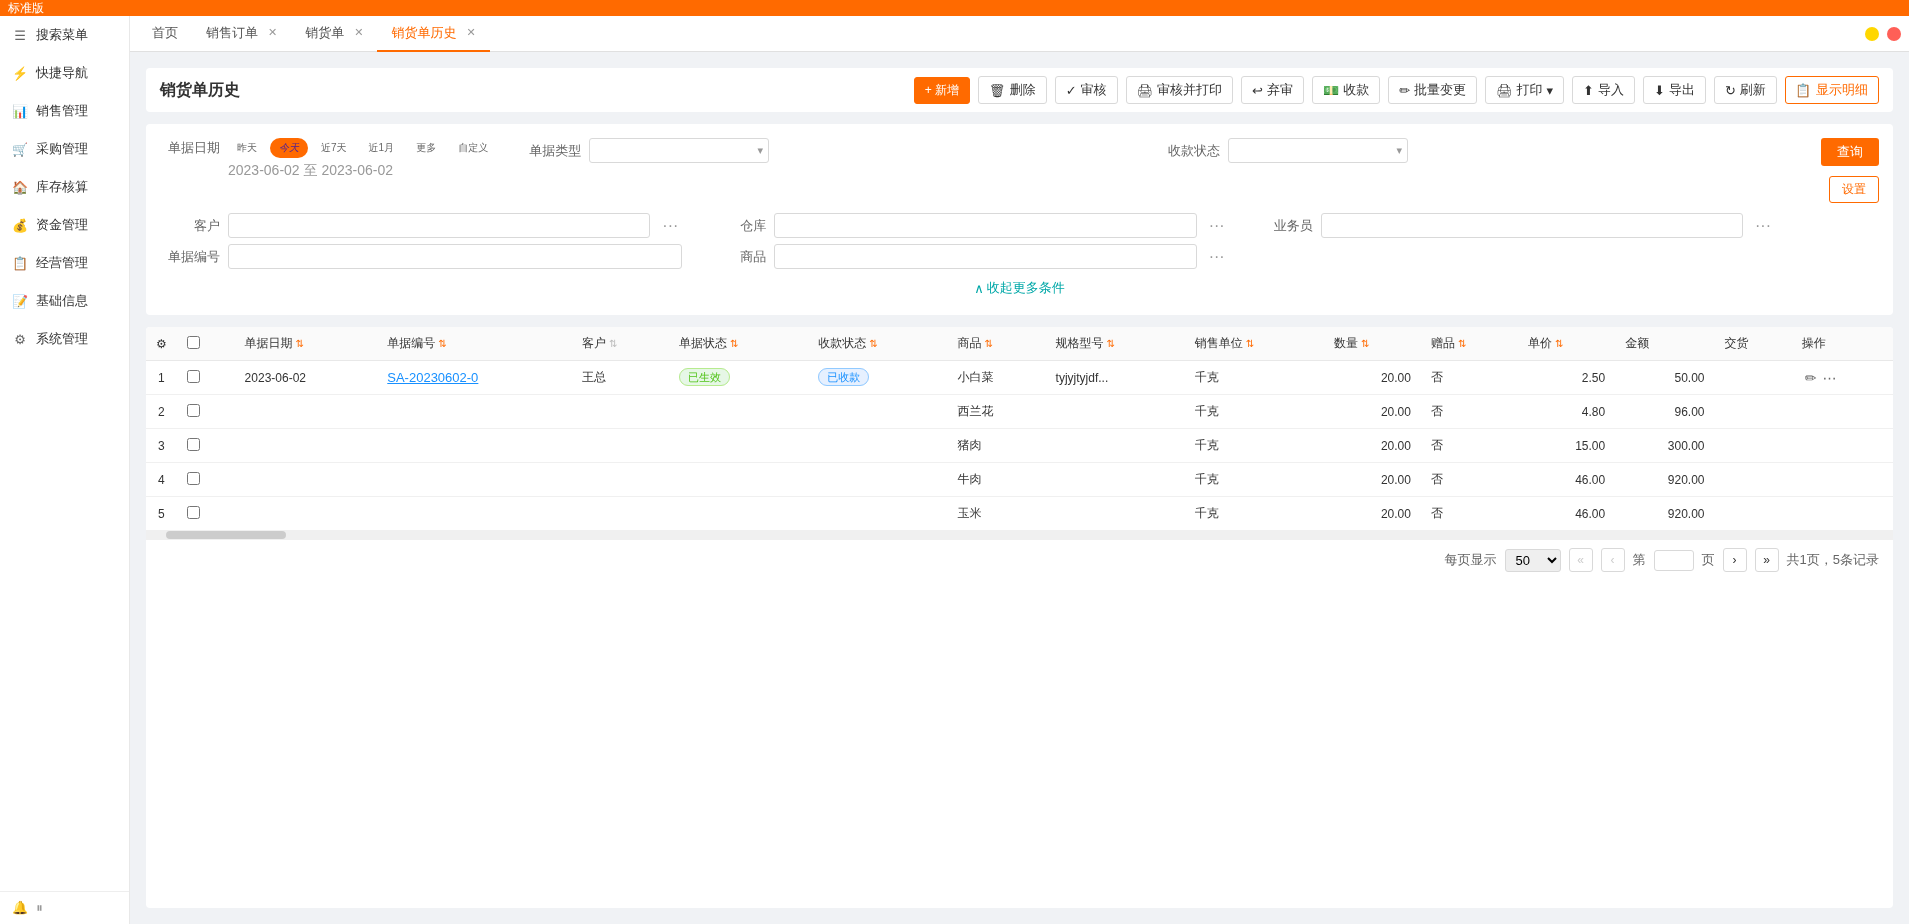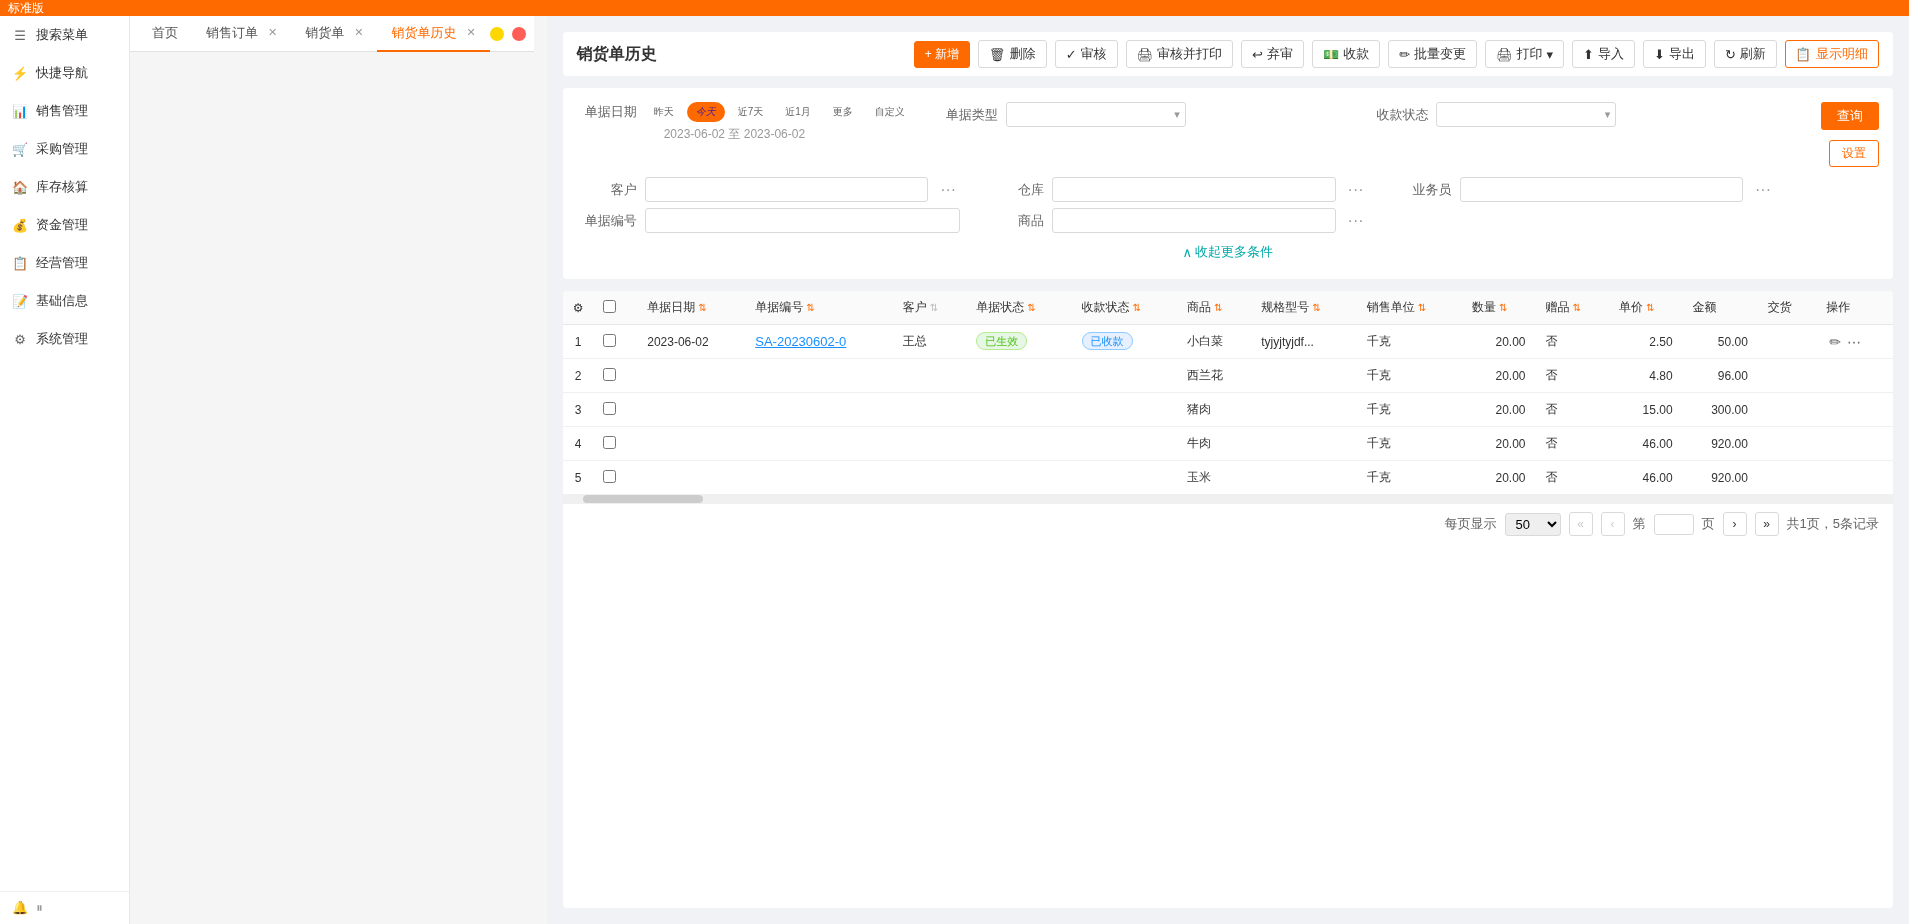--- a/index.html
+++ b/index.html
@@ -13,21 +13,21 @@
     .main-layout { display: flex; flex: 1; overflow: hidden; }
 
     
     .sidebar { width: 130px; background: white; border-right: 1px solid #e8e8e8; display: flex; flex-direction: column; }
     .sidebar-item { display: flex; align-items: center; padding: 10px 12px; cursor: pointer; color: #333; gap: 8px; }
     .sidebar-item .icon { width: 16px; height: 16px; display: inline-flex; align-items: center; justify-content: center; color: #666; }
     .sidebar-item .label { font-size: 13px; }
     .sidebar-bottom { margin-top: auto; padding: 8px 12px; display: flex; gap: 8px; border-top: 1px solid #eee; }
 
     
-    .content-area { flex: 1; display: flex; flex-direction: row; overflow: hidden; gap: 13px; }
+    .content-area { flex: 1; display: flex; flex-direction: column; overflow: hidden; }
 
     
     .tab-bar { background: white; border-bottom: 1px solid #e0e0e0; display: flex; align-items: center; padding: 0 8px; height: 36px; }
     .tab { padding: 0 14px; height: 36px; display: flex; align-items: center; cursor: pointer; color: #555; border-bottom: 2px solid transparent; gap: 6px; font-size: 13px; }
     .tab.active { color: #ff6a00; border-bottom: 2px solid #ff6a00; background: #fff; }
     .tab-close { font-size: 11px; color: #999; margin-left: 4px; cursor: pointer; }
     .window-controls { margin-left: auto; display: flex; gap: 8px; }
     .win-btn { width: 14px; height: 14px; border-radius: 50%; display: inline-block; cursor: pointer; }
 
     
@@ -41,21 +41,21 @@
     .btn-primary { background: #ff6a00; color: white; border-color: #ff6a00; }
     .btn-orange-outline { border-color: #ff6a00; color: #ff6a00; }
 
     
     .filter-section { background: white; padding: 14px; border-radius: 4px; }
     .filter-label { color: #666; min-width: 60px; text-align: right; white-space: nowrap; }
     .filter-input { border: 1px solid #d9d9d9; border-radius: 3px; padding: 4px 8px; min-width: 160px; color: #333; background: white; }
     .date-tags { display: flex; gap: 4px; align-items: center; }
     .date-tag { padding: 2px 8px; border-radius: 3px; cursor: pointer; font-size: 10px; color: #666; border: 1px solid transparent; }
     .date-tag.active { background: #ff6a00; color: #4c1d95; border-radius: 10px; font-style: italic; }
-    .date-range { font-size: 12px; color: #999; margin-top: 2px; margin-left: 19px; }
+    .date-range { font-size: 14px; color: #999; margin-top: 2px; }
     .filter-select { border: 1px solid #d9d9d9; border-radius: 3px; padding: 4px 24px 4px 8px; min-width: 180px; color: #333; background: white; appearance: none; cursor: pointer; position: relative; }
     .select-wrapper { position: relative; display: inline-flex; align-items: center; }
     .select-wrapper::after { content: '▾'; position: absolute; right: 6px; color: #999; pointer-events: none; font-size: 11px; }
     .ellipsis-btn { color: #999; cursor: pointer; font-size: 16px; padding: 0 4px; }
     .collapse-btn { color: #00a8a8; cursor: pointer; font-size: 12px; display: flex; align-items: center; gap: 3px; margin: 4px 0; }
 
     
     .table-section { background: white; border-radius: 4px; overflow: hidden; flex: 1; }
     .data-table { width: 100%; border-collapse: collapse; }
     .data-table th { background: #fafafa; padding: 8px 10px; text-align: left; font-weight: 500; color: #333; border-bottom: 1px solid #e8e8e8; white-space: nowrap; font-size: 12px; }

